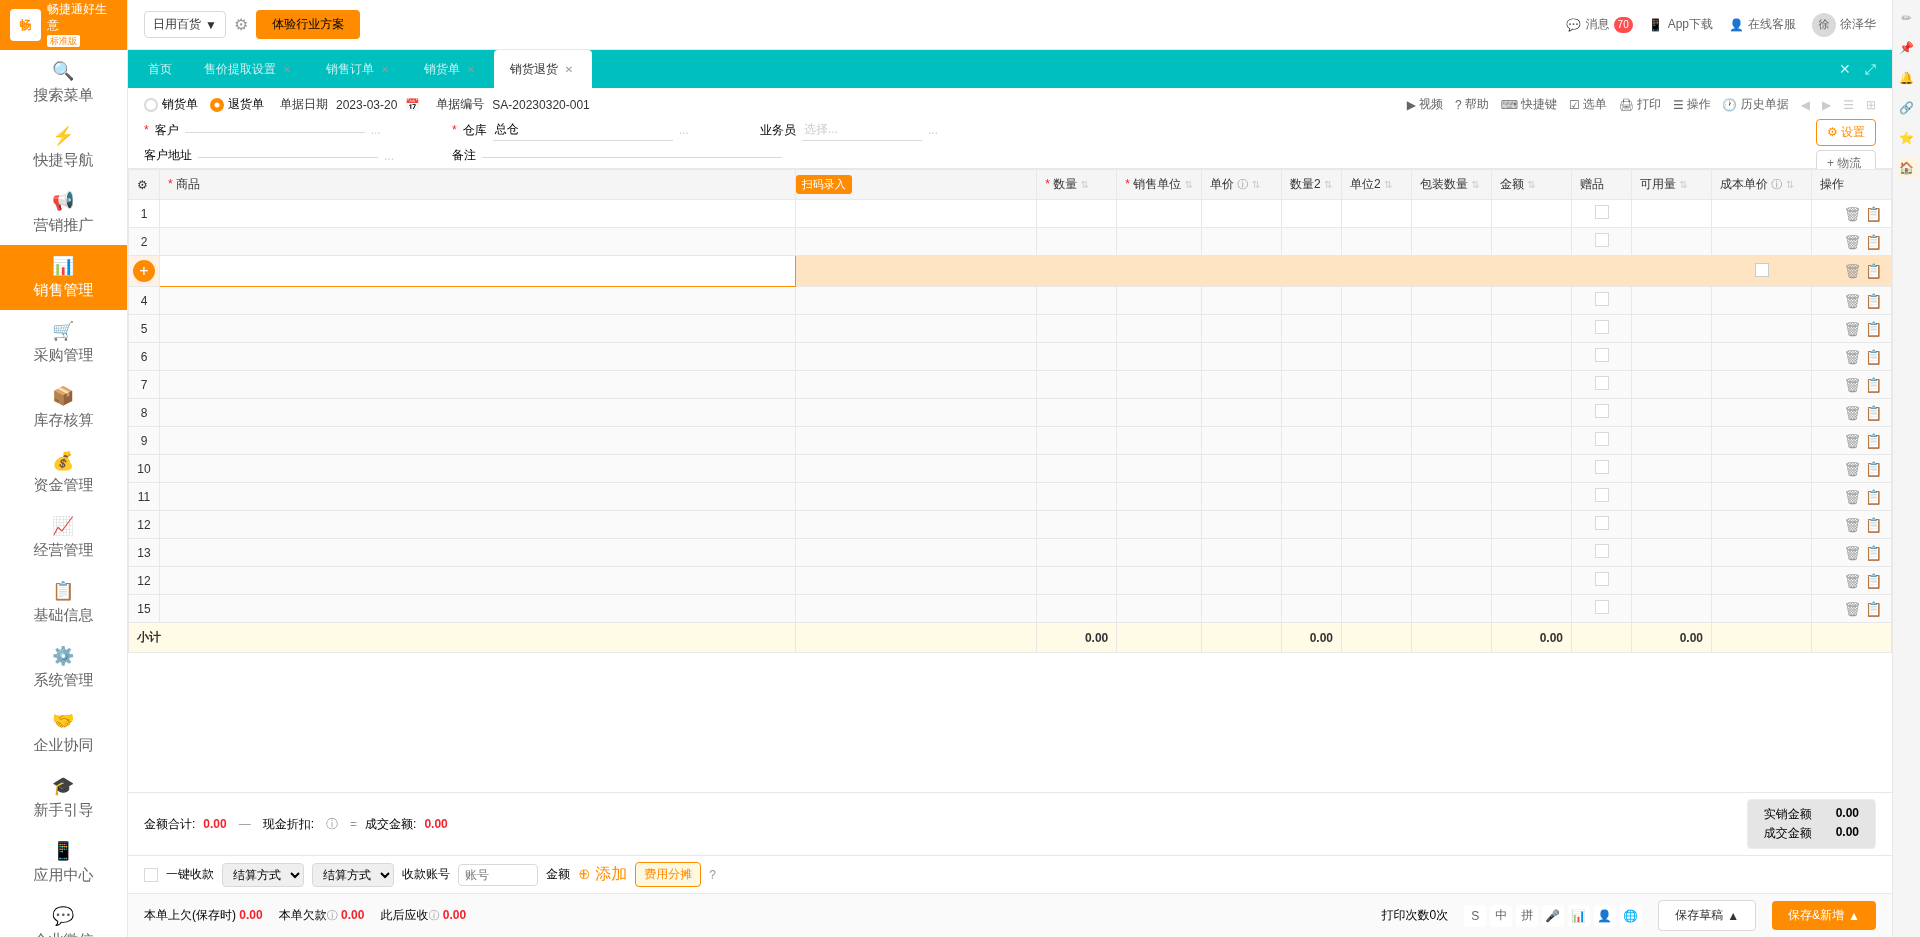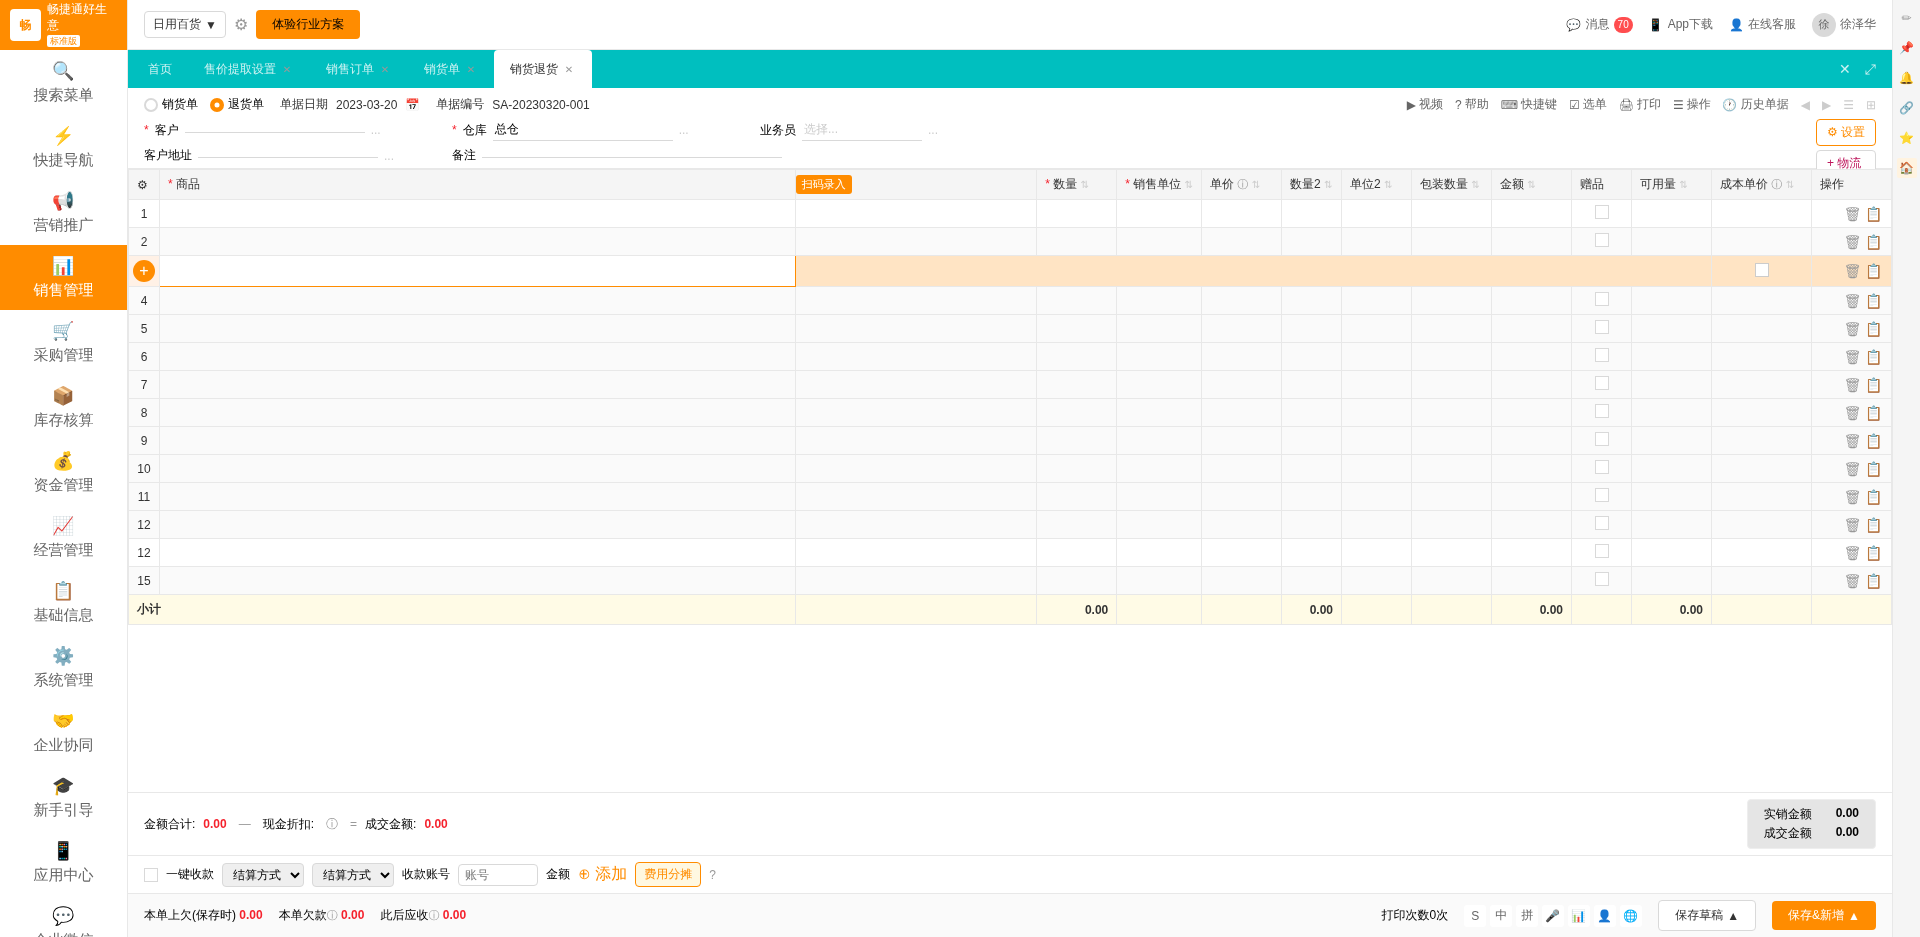--- a/index.html
+++ b/index.html
@@ -40,21 +40,21 @@
     
     .content { flex: 1; background: #fff; overflow: hidden; display: flex; flex-direction: column; }
     .radio-group { display: flex; align-items: center; gap: 12px; }
     .radio-item { display: flex; align-items: center; gap: 4px; cursor: pointer; }
     .radio-circle { width: 14px; height: 14px; border-radius: 50%; border: 2px solid #d9d9d9; }
     .radio-circle.checked { border-color: #ff8c00; background: #ff8c00; position: relative; }
     .radio-circle.checked::after { content: ''; width: 5px; height: 5px; border-radius: 50%; background: #fff; position: absolute; top: 50%; left: 50%; transform: translate(-50%, -50%); }
     .form-date-field { display: flex; align-items: center; gap: 4px; color: #333; }
     .form-id-field { display: flex; align-items: center; gap: 4px; color: #333; }
     .toolbar-item { display: flex; align-items: center; gap: 3px; color: #666; cursor: pointer; font-size: 12px; }
-    .form-right-btn { border: 1px solid #d9d9d9; border-radius: 4px; padding: 4px 10px; cursor: pointer; font-size: 12px; color: #be185d; background: #fff; display: flex; align-items: center; gap: 4px; white-space: nowrap; }
+    .form-right-btn { border: 1px solid #d9d9d9; border-radius: 4px; padding: 4px 10px; cursor: pointer; font-size: 12px; color: #737373; background: #fff; display: flex; align-items: center; gap: 4px; white-space: nowrap; }
     .form-right-btn.orange { border-color: #ff8c00; color: #ff8c00; }
     .data-table { width: 100%; border-collapse: collapse; }
     .data-table th { background: #f5f5f5; padding: 6px 8px; text-align: left; border: 1px solid #e8e8e8; color: #333; font-weight: normal; white-space: nowrap; position: sticky; top: 0; z-index: 1; }
     .data-table td { padding: 4px 8px; border: 1px solid #e8e8e8; height: 28px; color: #333; }
     .data-table tr:nth-child(even) { background: #fafafa; }
     .row-num { color: #999; text-align: center; width: 30px; }
     .checkbox-cell { text-align: center; }
     .checkbox { width: 14px; height: 14px; border: 1px solid #d9d9d9; background: #fff; display: inline-block; cursor: pointer; }
     .actions-cell { display: flex; gap: 4px; justify-content: flex-end; align-items: center; }
     .action-btn-small { color: #999; cursor: pointer; font-size: 14px; }
@@ -627,20 +627,41 @@
                 <td class="checkbox-cell"><div class="checkbox"></div></td>
                 <td></td>
                 <td></td>
                 <td>
                   <div class="actions-cell">
                     <span class="action-btn-small">🗑</span>
                     <span class="action-btn-small">📋</span>
                   </div>
                 </td>
               </tr>
+            <tr style="background:#fafafa;">
+                <td class="row-num">13</td>
+                <td></td>
+                <td></td>
+                <td></td>
+                <td></td>
+                <td></td>
+                <td></td>
+                <td></td>
+                <td></td>
+                <td></td>
+                <td class="checkbox-cell"><div class="checkbox"></div></td>
+                <td></td>
+                <td></td>
+                <td>
+                  <div class="actions-cell">
+                    <span class="action-btn-small">🗑</span>
+                    <span class="action-btn-small">📋</span>
+                  </div>
+                </td>
+              </tr>
             <tr>
                 <td class="row-num">12</td>
                 <td></td>
                 <td></td>
                 <td></td>
                 <td></td>
                 <td></td>
                 <td></td>
                 <td></td>
                 <td></td>

